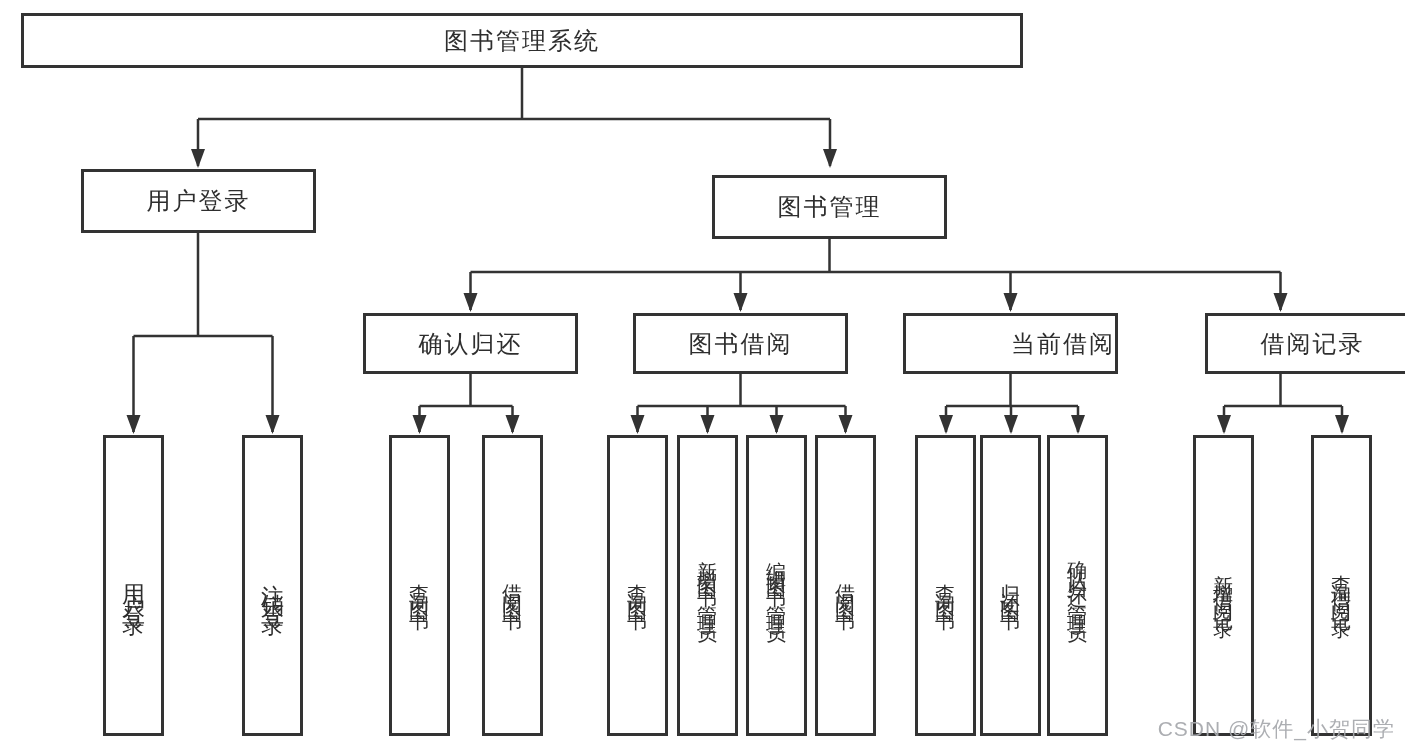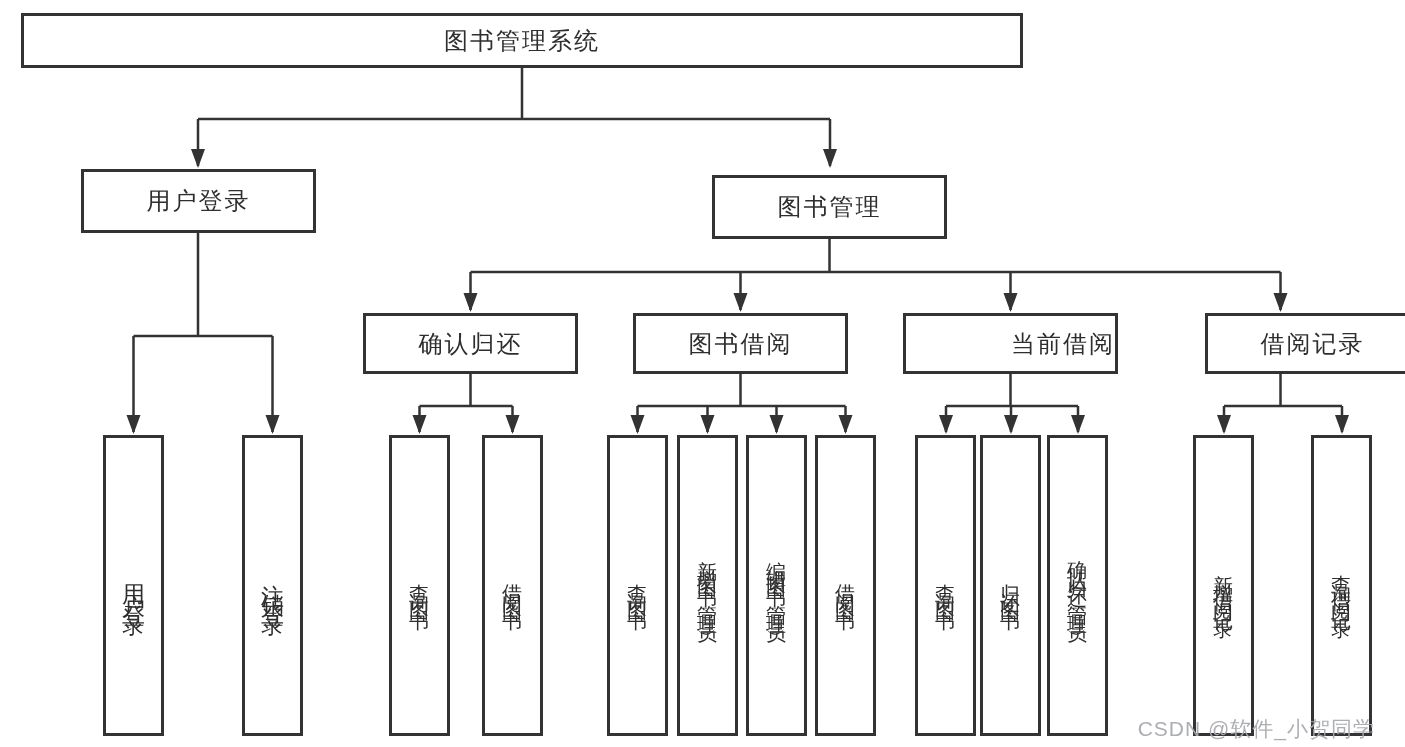--- a/index.html
+++ b/index.html
@@ -48,21 +48,21 @@
     letter-spacing: 9px;
     line-height: 1;
     white-space: nowrap;
   }
   .vbox .vtext-lg {
     font-size: 23px;
     letter-spacing: 10px;
   }
   .watermark {
     position: absolute;
-    right: 30px;
+    right: 10px;
     bottom: 4px;
     font-size: 21px;
     color: rgba(168, 170, 174, 0.95);
     letter-spacing: 1px;
     white-space: nowrap;
   }
 </style>
 </head>
 <body>
 

